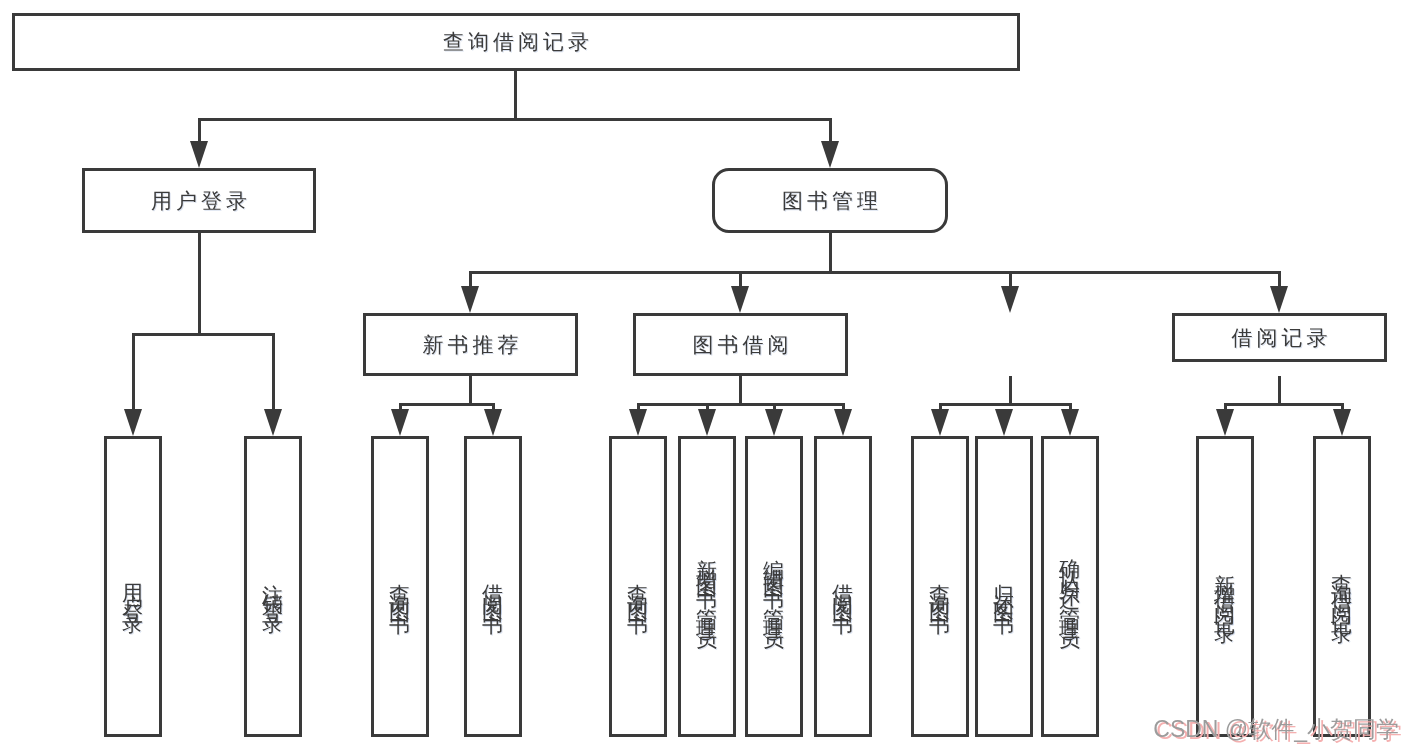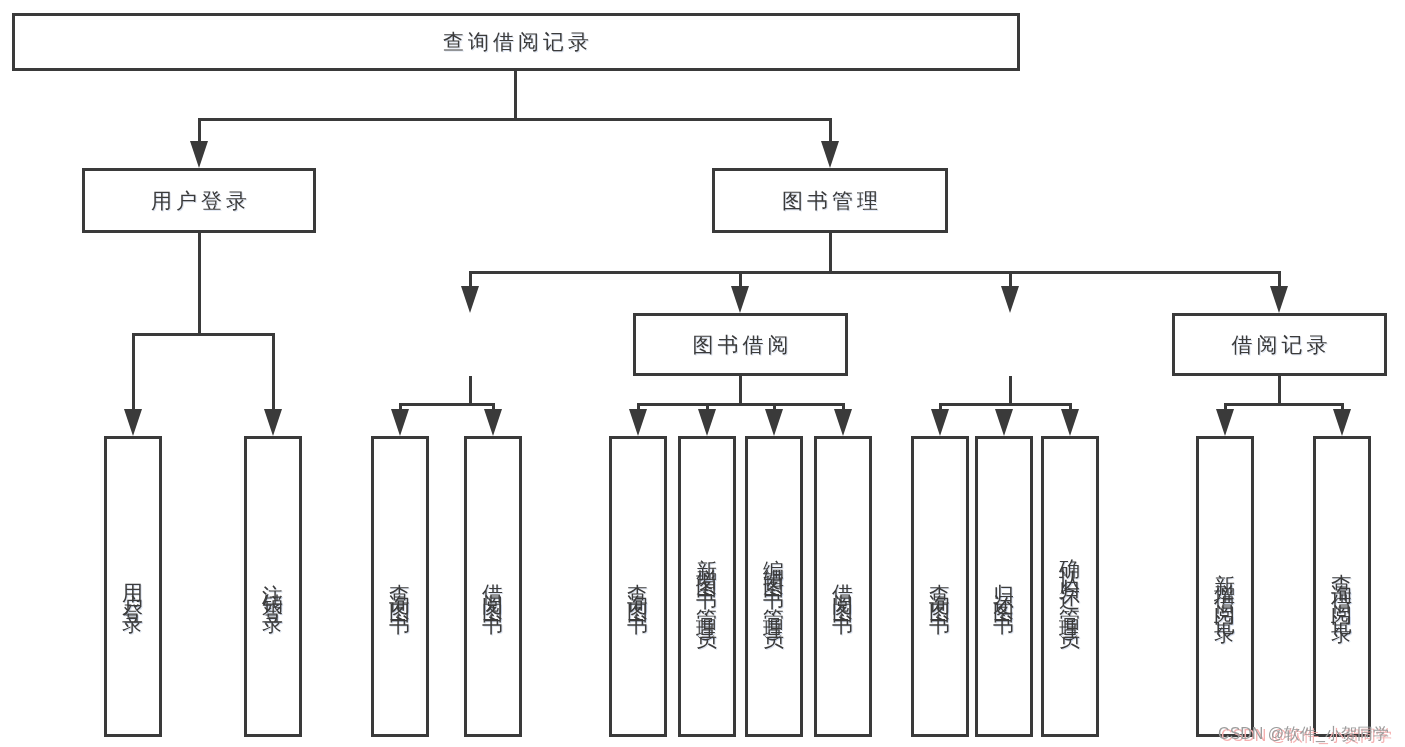--- a/index.html
+++ b/index.html
@@ -50,23 +50,23 @@
   .hline { position: absolute; height: 3px; background: var(--line); }
   .arrow {
     position: absolute;
     width: 0; height: 0;
     border-left: 9px solid transparent;
     border-right: 9px solid transparent;
     border-top: 27px solid var(--line);
   }
   .watermark {
     position: absolute;
-    right: 16px;
+    right: 6px;
     bottom: 2px;
-    font-size: 16px;
+    font-size: 23px;
     color: var(--watermark-gray);
     text-shadow: 3px 2px 0 var(--watermark-pink);
     white-space: nowrap;
     text-align: center;
   }
 </style>
 </head>
 <body>
 
 <div class="canvas">
@@ -78,21 +78,21 @@
   <div class="vline" style="left:514px; top:71px; height:47px;"></div>
   <div class="hline" style="left:198px; top:118px; width:634px;"></div>
   <div class="vline" style="left:198px; top:118px; height:28px;"></div>
   <div class="vline" style="left:829px; top:118px; height:28px;"></div>
   <div class="arrow" style="left:190px; top:141px;"></div>
   <div class="arrow" style="left:821px; top:141px;"></div>
 
   <div class="box hbox" style="left:82px; top:168px; width:234px; height:65px;">
     <span>用户登录</span>
   </div>
-  <div class="box hbox" style="left:712px; top:168px; width:236px; height:65px;">
+  <div class="box hbox" style="left:712px; top:168px; width:236px; height:65px;border-radius:17px;">
     <span>图书管理</span>
   </div>
 
   <div class="vline" style="left:198px; top:233px; height:103px;"></div>
   <div class="hline" style="left:132px; top:333px; width:143px;"></div>
   <div class="vline" style="left:132px; top:333px; height:78px;"></div>
   <div class="vline" style="left:272px; top:333px; height:78px;"></div>
   <div class="arrow" style="left:124px; top:409px;"></div>
   <div class="arrow" style="left:264px; top:409px;"></div>
 
@@ -100,24 +100,27 @@
   <div class="hline" style="left:469px; top:271px; width:812px;"></div>
   <div class="vline" style="left:469px; top:271px; height:18px;"></div>
   <div class="vline" style="left:739px; top:271px; height:18px;"></div>
   <div class="vline" style="left:1009px; top:271px; height:18px;"></div>
   <div class="vline" style="left:1278px; top:271px; height:18px;"></div>
   <div class="arrow" style="left:461px; top:286px;"></div>
   <div class="arrow" style="left:731px; top:286px;"></div>
   <div class="arrow" style="left:1001px; top:286px;"></div>
   <div class="arrow" style="left:1270px; top:286px;"></div>
 
+  <div class="box hbox" style="left:363px; top:313px; width:215px; height:63px;">
+    <span>新书推荐</span>
+  </div>
   <div class="box hbox" style="left:633px; top:313px; width:215px; height:63px;justify-content:center;">
     <span>图书借阅</span>
   </div>
-  <div class="box hbox" style="left:1172px; top:313px; width:215px; height:63px;">
+  <div class="box hbox" style="left:1172px; top:313px; width:215px; height:49px;">
     <span>借阅记录</span>
   </div>
 
   <div class="vline" style="left:469px; top:376px; height:30px;"></div>
   <div class="hline" style="left:399px; top:403px; width:96px;"></div>
   <div class="vline" style="left:399px; top:403px; height:12px;"></div>
   <div class="vline" style="left:492px; top:403px; height:12px;"></div>
   <div class="arrow" style="left:391px; top:409px;"></div>
   <div class="arrow" style="left:484px; top:409px;"></div>
 

